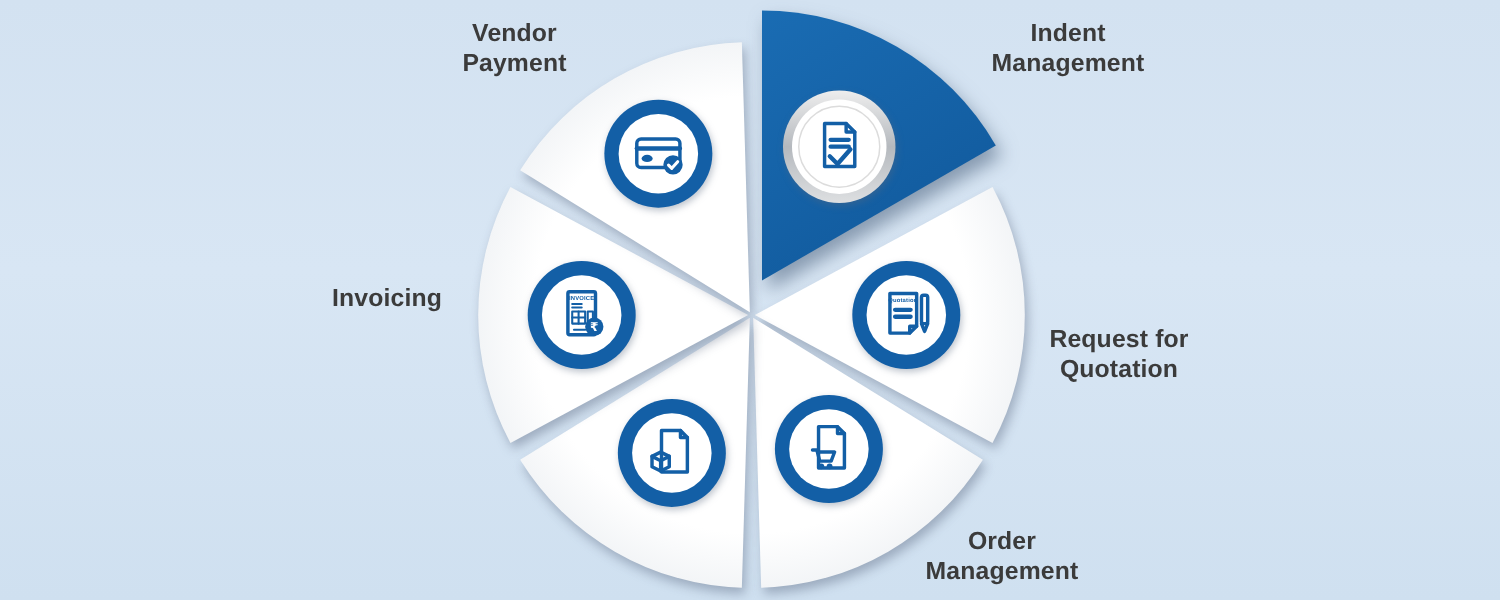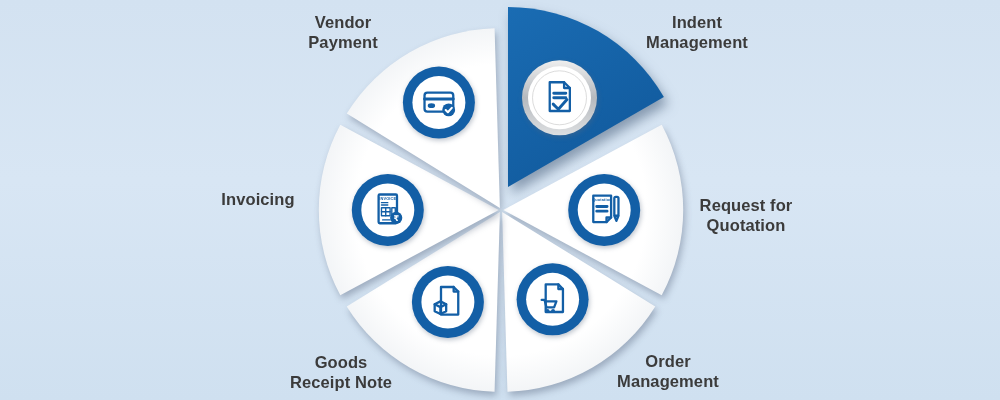--- a/index.html
+++ b/index.html
@@ -17,22 +17,22 @@
   .ic-thin{stroke-width:1.2;}
   .icf{fill:var(--accent,#135fa6);stroke:none;}
   .icw{stroke:#ffffff;fill:none;stroke-width:1.8;stroke-linecap:round;stroke-linejoin:round;}
   .ic-text{fill:var(--accent,#135fa6);font-family:"Liberation Sans",sans-serif;font-weight:bold;font-size:3.4px;letter-spacing:.1px;}
   .ic-text-w{fill:#ffffff;font-family:"DejaVu Sans","Liberation Sans",sans-serif;font-weight:bold;font-size:7px;}
   .label{
     position:absolute;width:220px;text-align:center;
     font-weight:700;font-size:16.5px;line-height:20px;
     color:var(--labelcolor,#3b3b3b);white-space:pre-line;letter-spacing:.1px;
   }
-  .lbl-indent{left:587px;top:12px;}
-  .lbl-rfq{left:636px;top:195px;}
+  .lbl-indent{left:602px;top:12px;}
+  .lbl-rfq{left:636px;top:216px;}
   .lbl-order{left:558px;top:351px;}
   .lbl-goods{left:231px;top:352px;}
   .lbl-invoicing{left:148px;top:189px;}
   .lbl-vendor{left:233px;top:12px;}
 </style>
 </head>
 <body>
 
 <div class="stage">
 
@@ -147,18 +147,16 @@
         </g>
       </g>
   </svg>
 
   <div class="label lbl-indent">Indent
 Management</div>
   <div class="label lbl-rfq">Request for
 Quotation</div>
   <div class="label lbl-order">Order
 Management</div>
-  <div class="label lbl-goods">Goods
-Receipt Note</div>
   <div class="label lbl-invoicing">Invoicing</div>
   <div class="label lbl-vendor">Vendor
 Payment</div>
 </div>
 
 </body></html>

